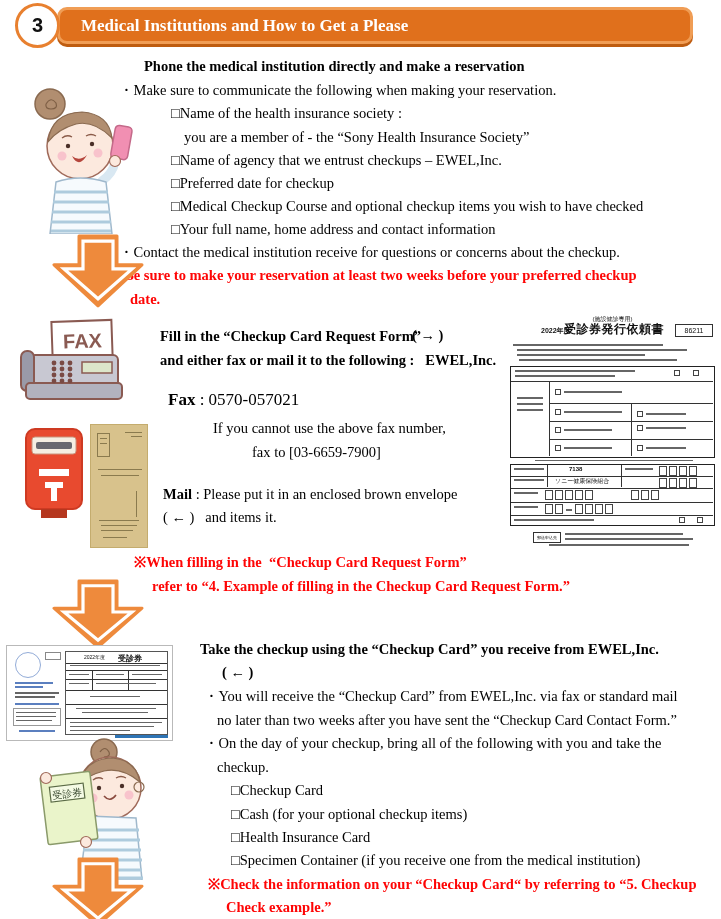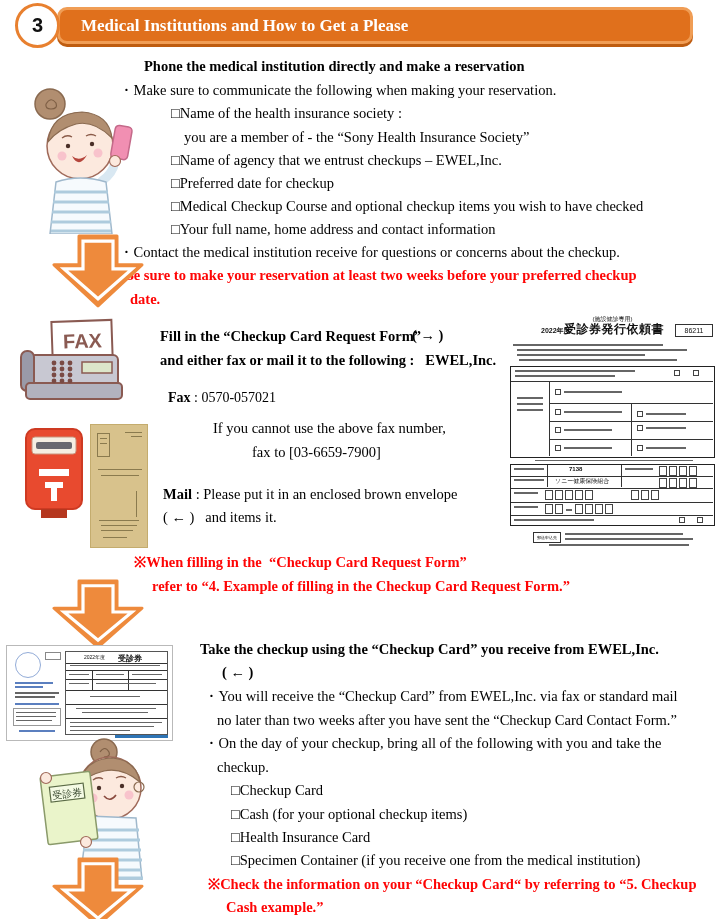--- a/index.html
+++ b/index.html
@@ -1,21 +1,21 @@
 <!DOCTYPE html>
 <html><head>
 <meta charset="utf-8">
 <style>
 *{margin:0;padding:0;box-sizing:border-box;}
 html,body{width:721px;height:919px;}
 body{position:relative;background:#fff;overflow:hidden;font-family:"Liberation Serif","DejaVu Serif",serif;}
 .t{position:absolute;font-size:14.5px;line-height:1.25;color:#000;white-space:pre;}
 .b{font-weight:bold;}
 .red{color:#FE0505;font-weight:bold;}
-.big{font-size:14px;}
+.big{font-size:17px;}
 
 .banner{position:absolute;left:57px;top:7px;width:636px;height:37px;background:#E0701C;border:3px solid #F09D55;border-radius:10px;box-shadow:0 3px 0 #BE5C10;}
 .banner-title{position:absolute;left:21px;top:6px;color:#fff;font-weight:bold;font-size:17px;white-space:nowrap;}
 .num-circle{position:absolute;left:15px;top:3px;width:45px;height:45px;background:#fff;border:3px solid #E8802F;border-radius:50%;display:flex;align-items:center;justify-content:center;font-weight:bold;font-size:20px;font-family:"Liberation Sans",sans-serif;z-index:2;color:#111;}
 
 .sline{position:absolute;background:#666;height:1.5px;}
 .wline{position:absolute;background:#eee;height:1.5px;}
 .cbx{position:absolute;width:6px;height:6px;border:1px solid #444;background:#fff;}
 .lbx{position:absolute;width:8px;height:10px;border:1px solid #444;background:#fff;}
 .vline{position:absolute;background:#333;width:1px;}
@@ -254,21 +254,21 @@
 <div class="t b" style="left:222px;top:663px">( ← )</div>
 <div class="t" style="left:204px;top:687px">・You will receive the “Checkup Card” from EWEL,Inc. via fax or standard mail</div>
 <div class="t" style="left:217px;top:711px">no later than two weeks after you have sent the “Checkup Card Contact Form.”</div>
 <div class="t" style="left:204px;top:734px">・On the day of your checkup, bring all of the following with you and take the</div>
 <div class="t" style="left:217px;top:758px">checkup.</div>
 <div class="t" style="left:231px;top:781px">□Checkup Card</div>
 <div class="t" style="left:231px;top:805px">□Cash (for your optional checkup items)</div>
 <div class="t" style="left:231px;top:828px">□Health Insurance Card</div>
 <div class="t" style="left:231px;top:851px">□Specimen Container (if you receive one from the medical institution)</div>
 <div class="t red" style="left:208px;top:875px">※Check the information on your “Checkup Card“ by referring to “5. Checkup</div>
-<div class="t red" style="left:226px;top:898px">Cash example.”</div>
+<div class="t red" style="left:226px;top:898px">Check example.”</div>
 
 <div class="cdoc">
   <i class="cd-stamp"></i>
   <i style="position:absolute;left:38px;top:6px;width:16px;height:8px;border:1px solid #888"></i>
   <i class="sline bl" style="left:8px;top:36px;width:38px"></i>
   <i class="sline bl" style="left:8px;top:40px;width:28px"></i>
   <i class="sline" style="left:8px;top:46px;width:44px"></i>
   <i class="sline" style="left:8px;top:50px;width:40px"></i>
   <i class="sline bl" style="left:8px;top:57px;width:44px"></i>
   <i style="position:absolute;left:6px;top:62px;width:48px;height:18px;border:1px solid #999"></i>

